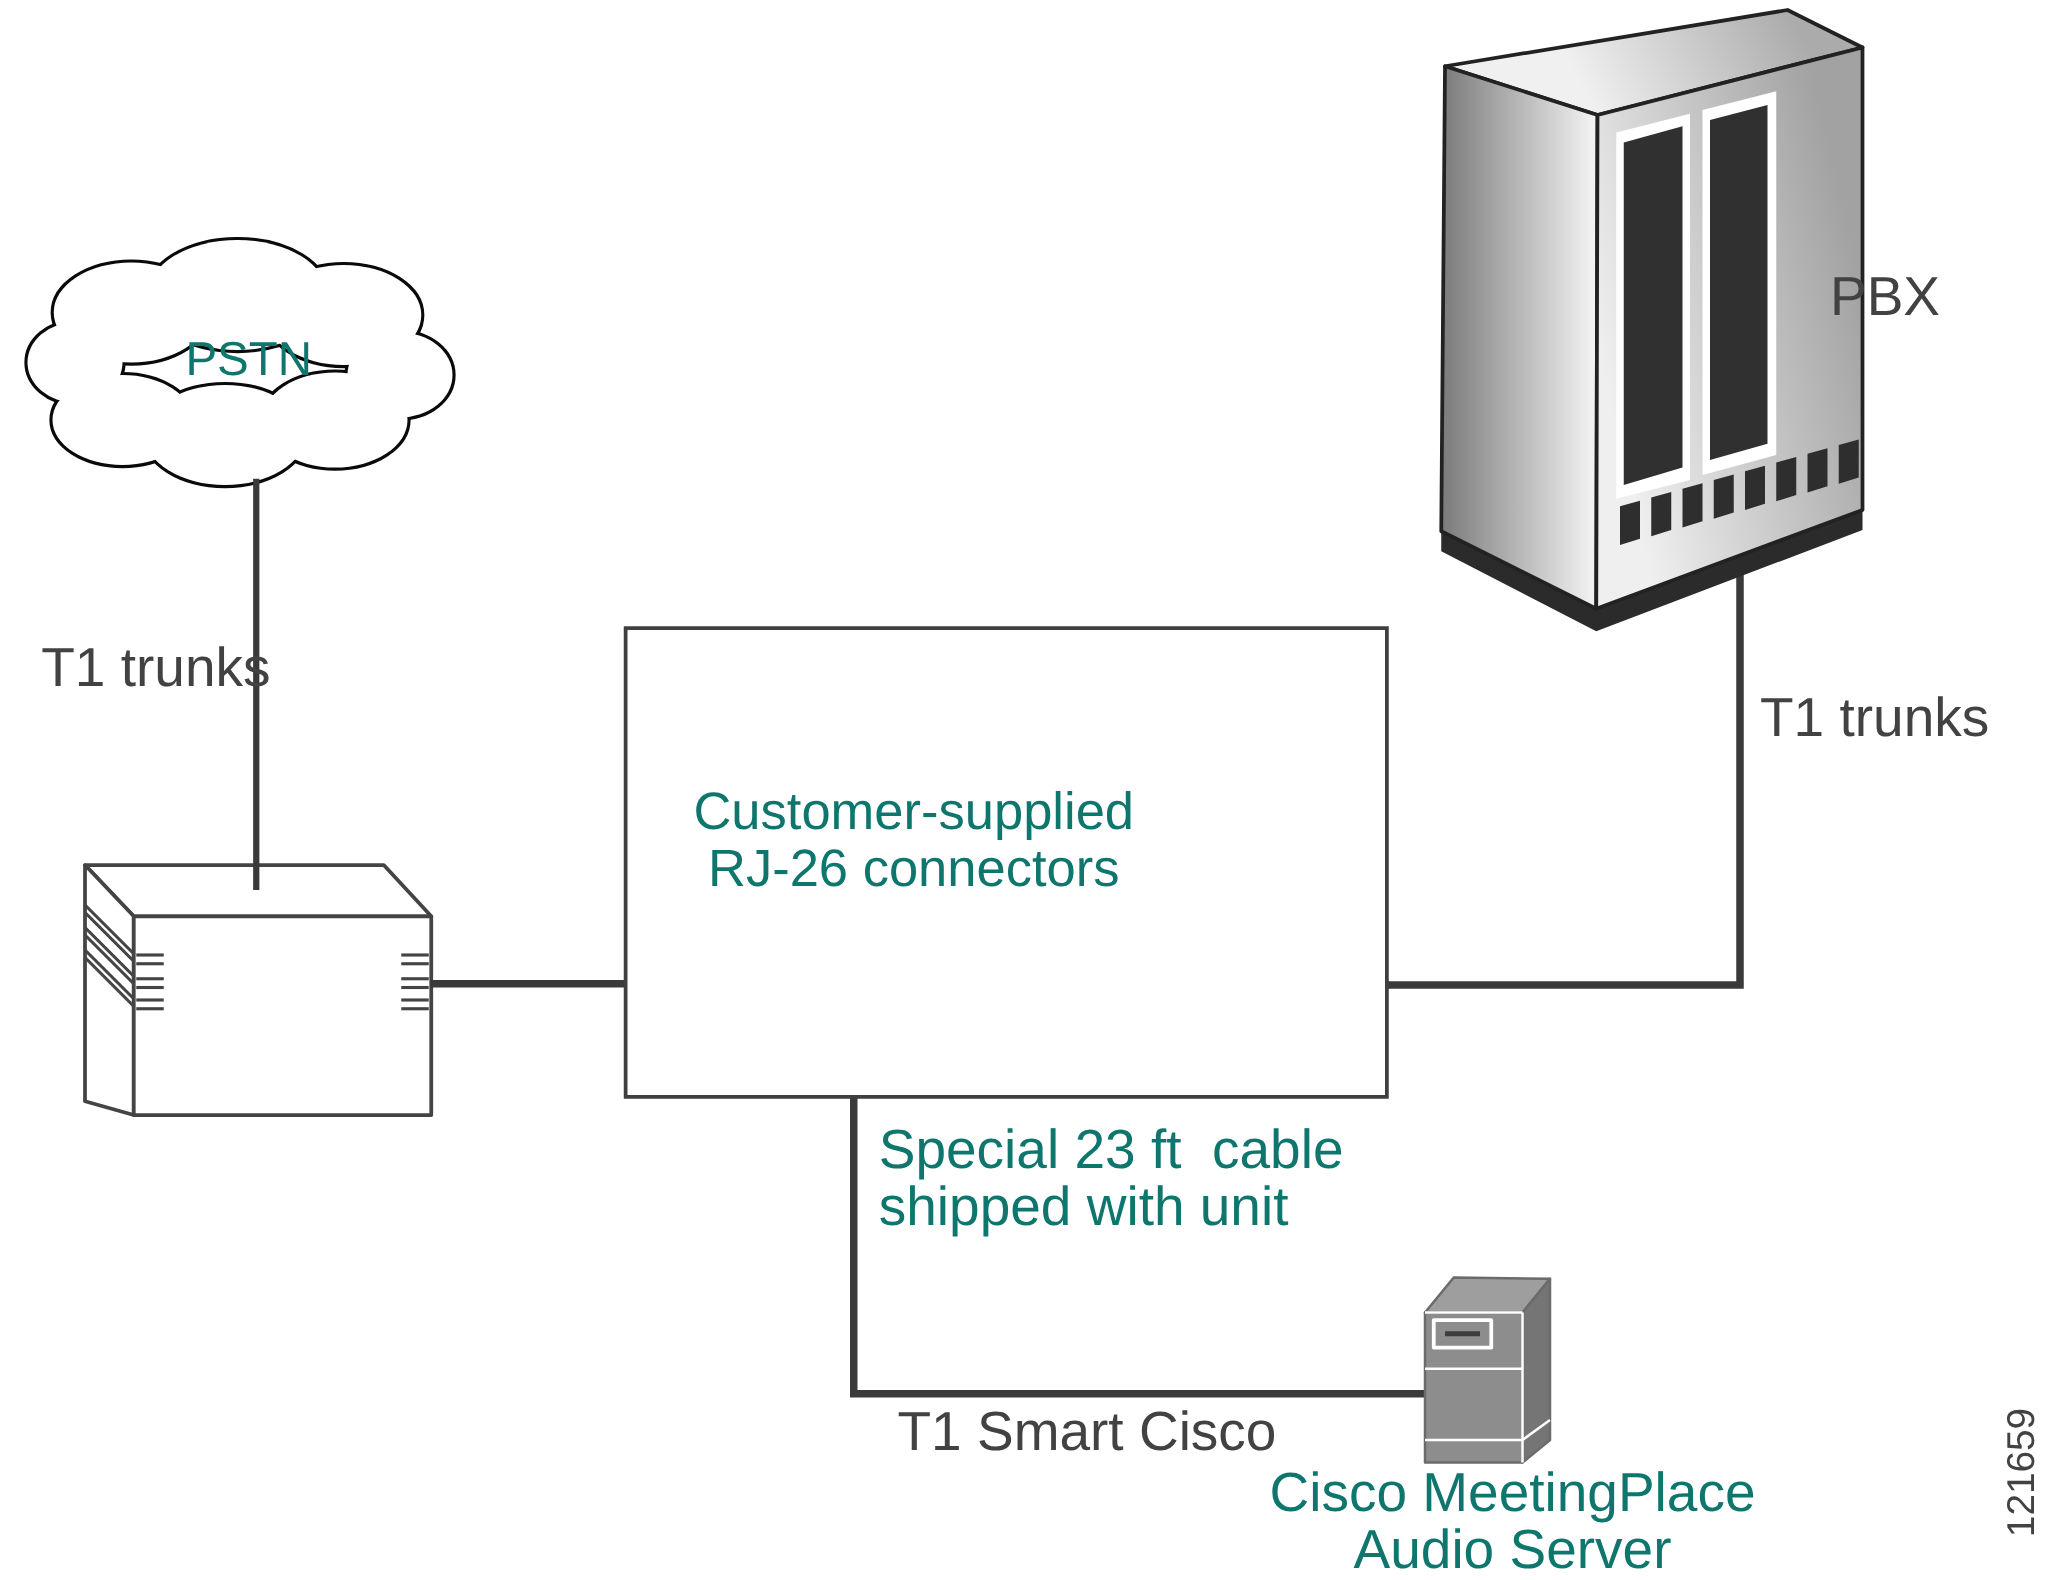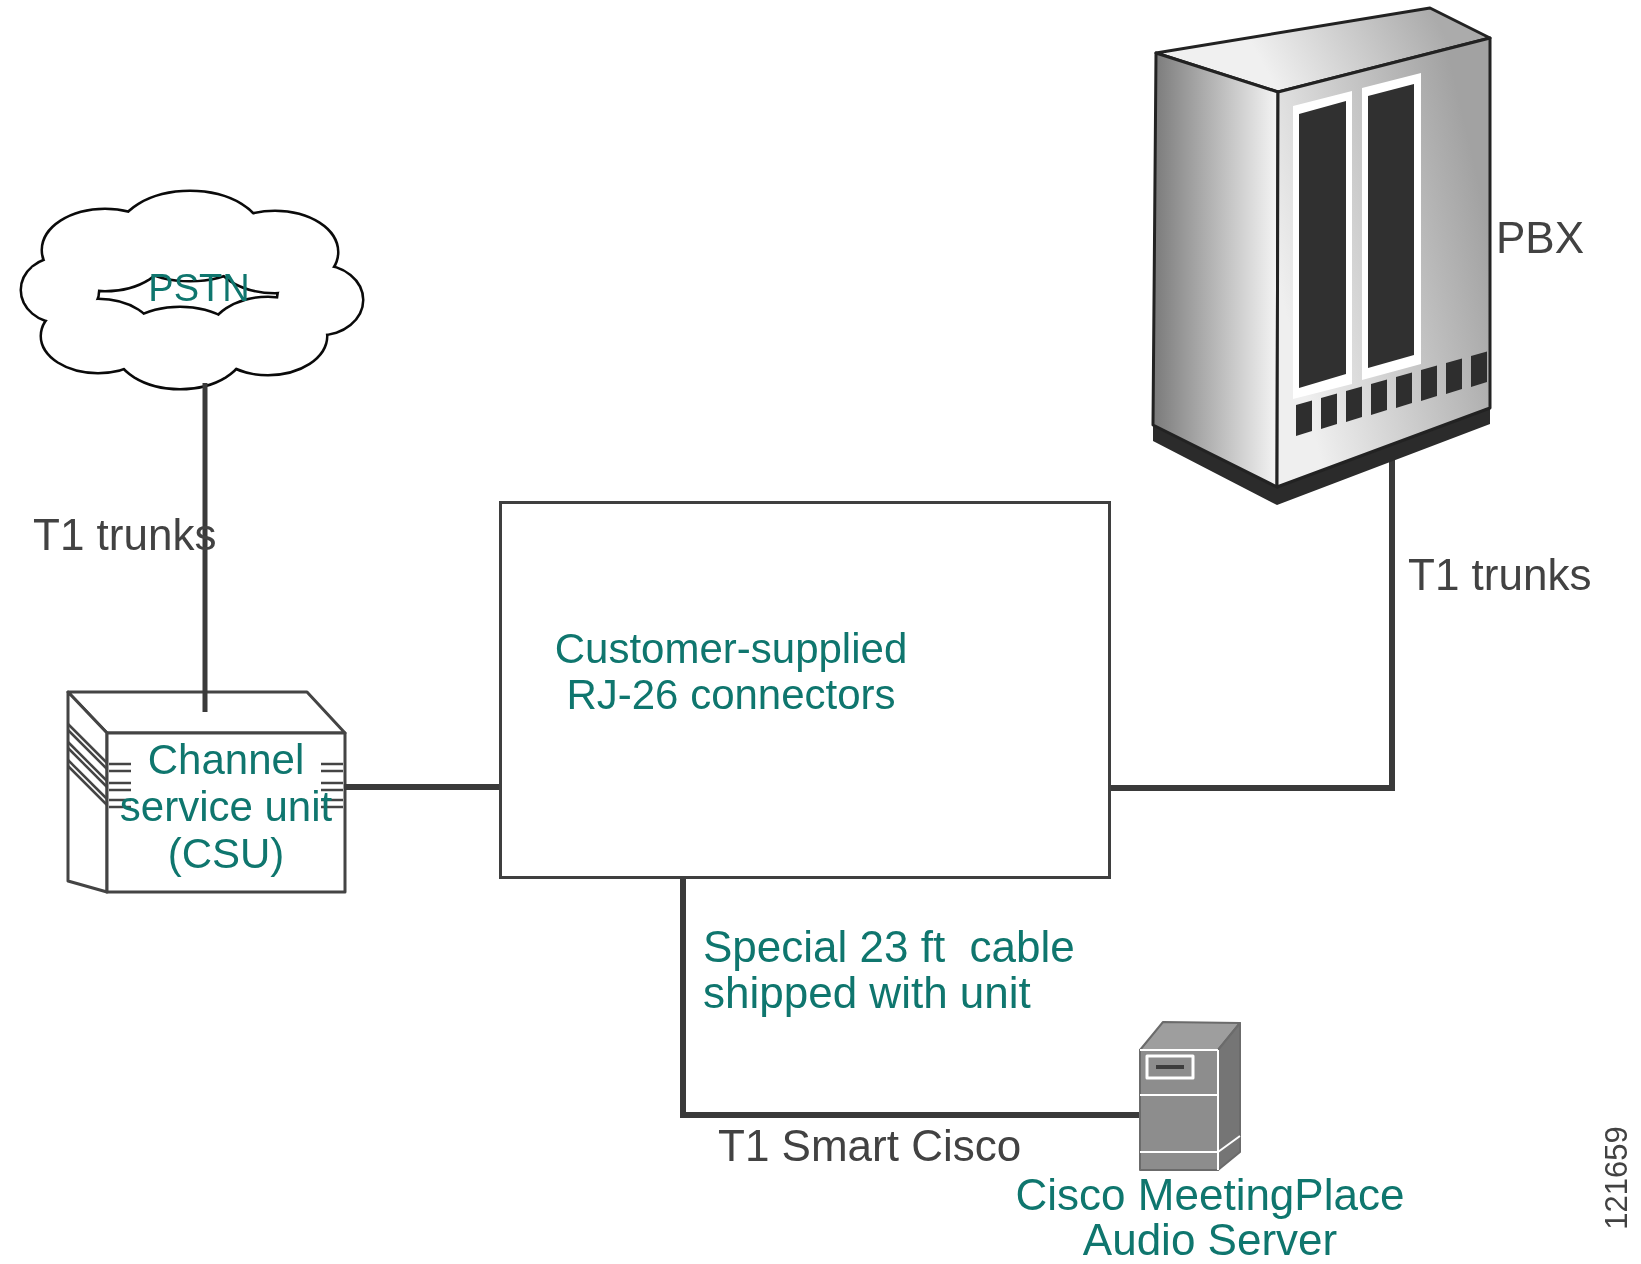--- a/index.html
+++ b/index.html
@@ -17,22 +17,22 @@
     color:#0f766e;
     line-height:1.08;
   }
   .lbl.gray{color:#424242;}
   .lbl.center{text-align:center;}
   .pstn-label{left:99px;top:268px;width:200px;font-size:38px;}
   .t1-left-label{left:33px;top:511px;font-size:44px;}
   .csu-label{left:107px;top:736px;width:238px;font-size:42px;line-height:47px;}
   .rj45-label{left:531px;top:626px;width:400px;font-size:42px;line-height:46px;}
   .t1-right-label{left:1408px;top:551px;font-size:44px;}
-  .pbx-label{left:1496px;top:214px;font-size:44px;text-align:right;}
-  .special-label{left:703px;top:897px;font-size:44px;line-height:46px;margin-top:27px;}
+  .pbx-label{left:1464px;top:214px;font-size:44px;text-align:right;}
+  .special-label{left:703px;top:897px;font-size:44px;line-height:46px;}
   .blade-label{left:718px;top:1122px;font-size:44px;}
   .server-caption{left:1010px;top:1172px;width:400px;font-size:44px;line-height:45px;}
   .figure-number{
     left:1567px;top:1163px;width:100px;
     font-size:31px;text-align:center;
     transform:rotate(-90deg);
   }
 </style>
 </head>
 <body>
@@ -157,23 +157,20 @@
       </g>
       <rect x="1147" y="1056" width="46" height="22" fill="none" stroke="#ffffff" stroke-width="3"></rect>
       <path d="M1156 1067 L1184 1067" stroke="#3d3d3d" stroke-width="4" fill="none"></path>
     </g>
   </svg>
 
   <div class="lbl center pstn-label">PSTN</div>
 
   <div class="lbl gray t1-left-label">T1 trunks</div>
 
-  <div class="lbl center csu-label">Channel
-service unit
-(CSU)</div>
 
   <div class="lbl center rj45-label">Customer-supplied
 RJ-26 connectors</div>
 
   <div class="lbl gray t1-right-label">T1 trunks</div>
 
   <div class="lbl gray pbx-label">PBX</div>
 
   <div class="lbl special-label">Special 23 ft  cable
 shipped with unit</div>

